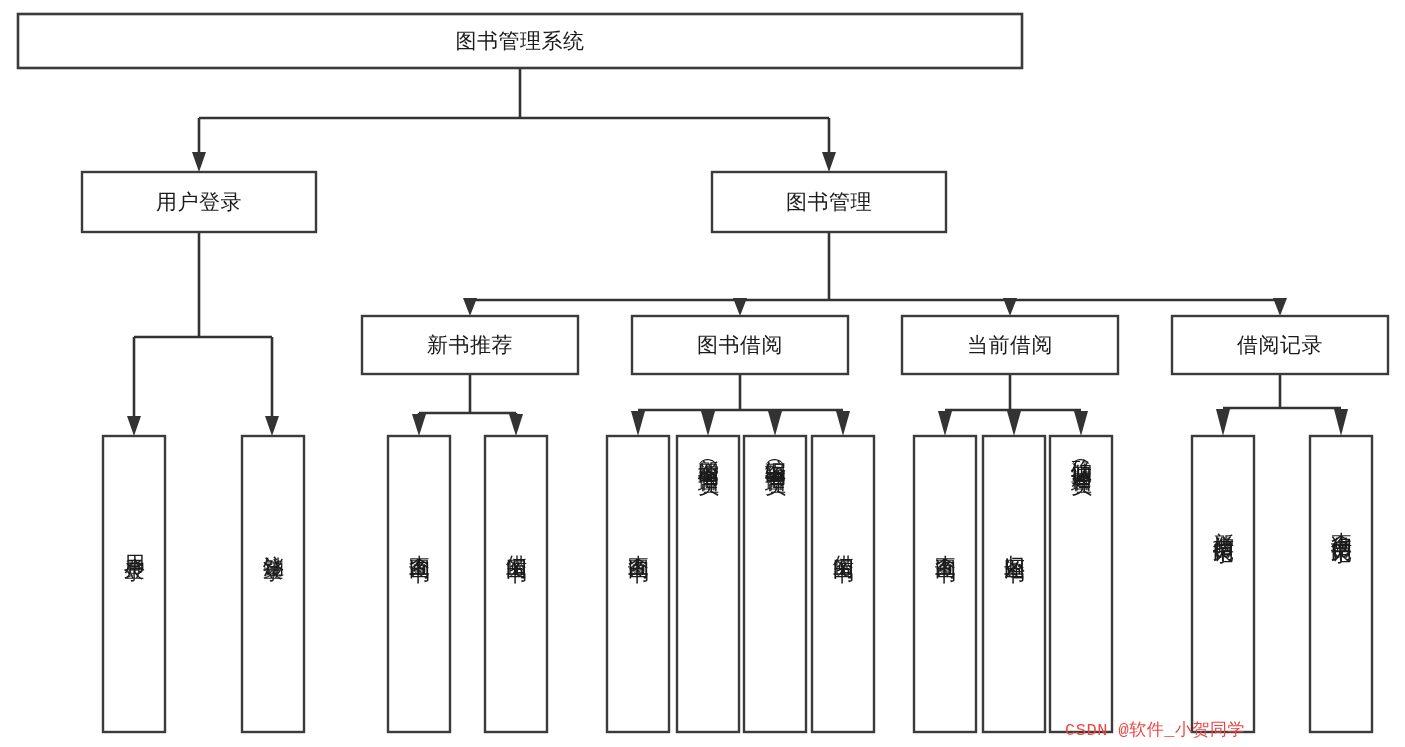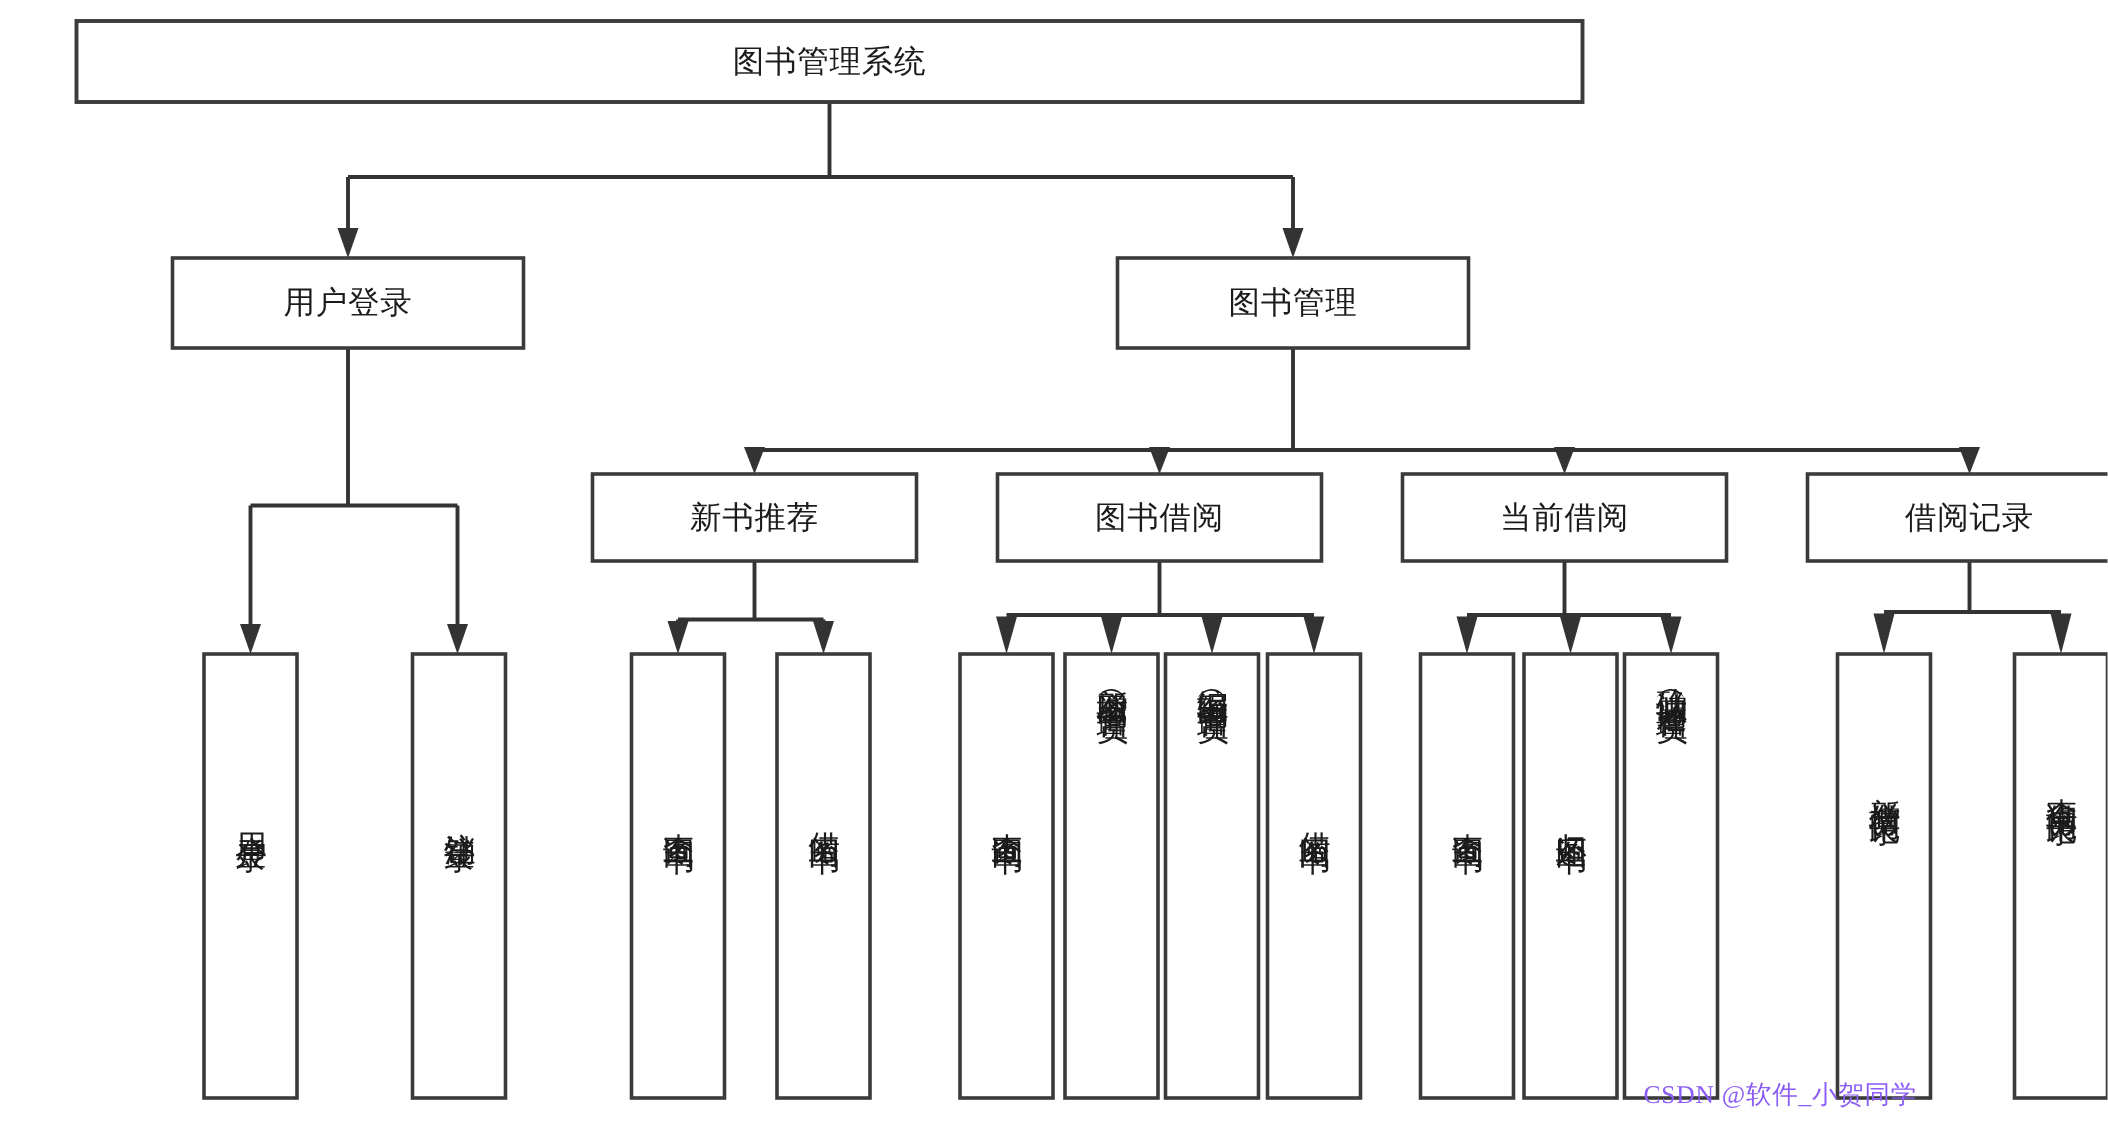--- a/index.html
+++ b/index.html
@@ -12,21 +12,20 @@
     width: 1405px;
     height: 747px;
     overflow: hidden;
     font-family: "DejaVu Sans", "Liberation Sans", sans-serif;
   }
   #diagram-root {
     position: relative;
     width: 1255px;
     height: 747px;
     background: #ffffff;
-    margin-left: 33px;
   }
   svg.tree-canvas {
     position: absolute;
     top: 0;
     left: 0;
     width: 1405px;
     height: 747px;
     display: block;
   }
   .node-box {
@@ -72,23 +71,23 @@
     line-height: 1;
     color: #1b1b1b;
     letter-spacing: 2.5px;
     white-space: nowrap;
     text-align: center;
   }
   .watermark {
     position: absolute;
     right: 10px;
     bottom: 6px;
-    font-family: Liberation Serif, serif;
+    font-family: Liberation Mono, monospace;
     font-size: 17px;
-    color: #8b5cf6;
+    color: #ef4444;
     letter-spacing: 0.5px;
     user-select: none;
     white-space: nowrap;
   }
 </style>
 </head>
 <body>
 
 <div id="diagram-root">
 

